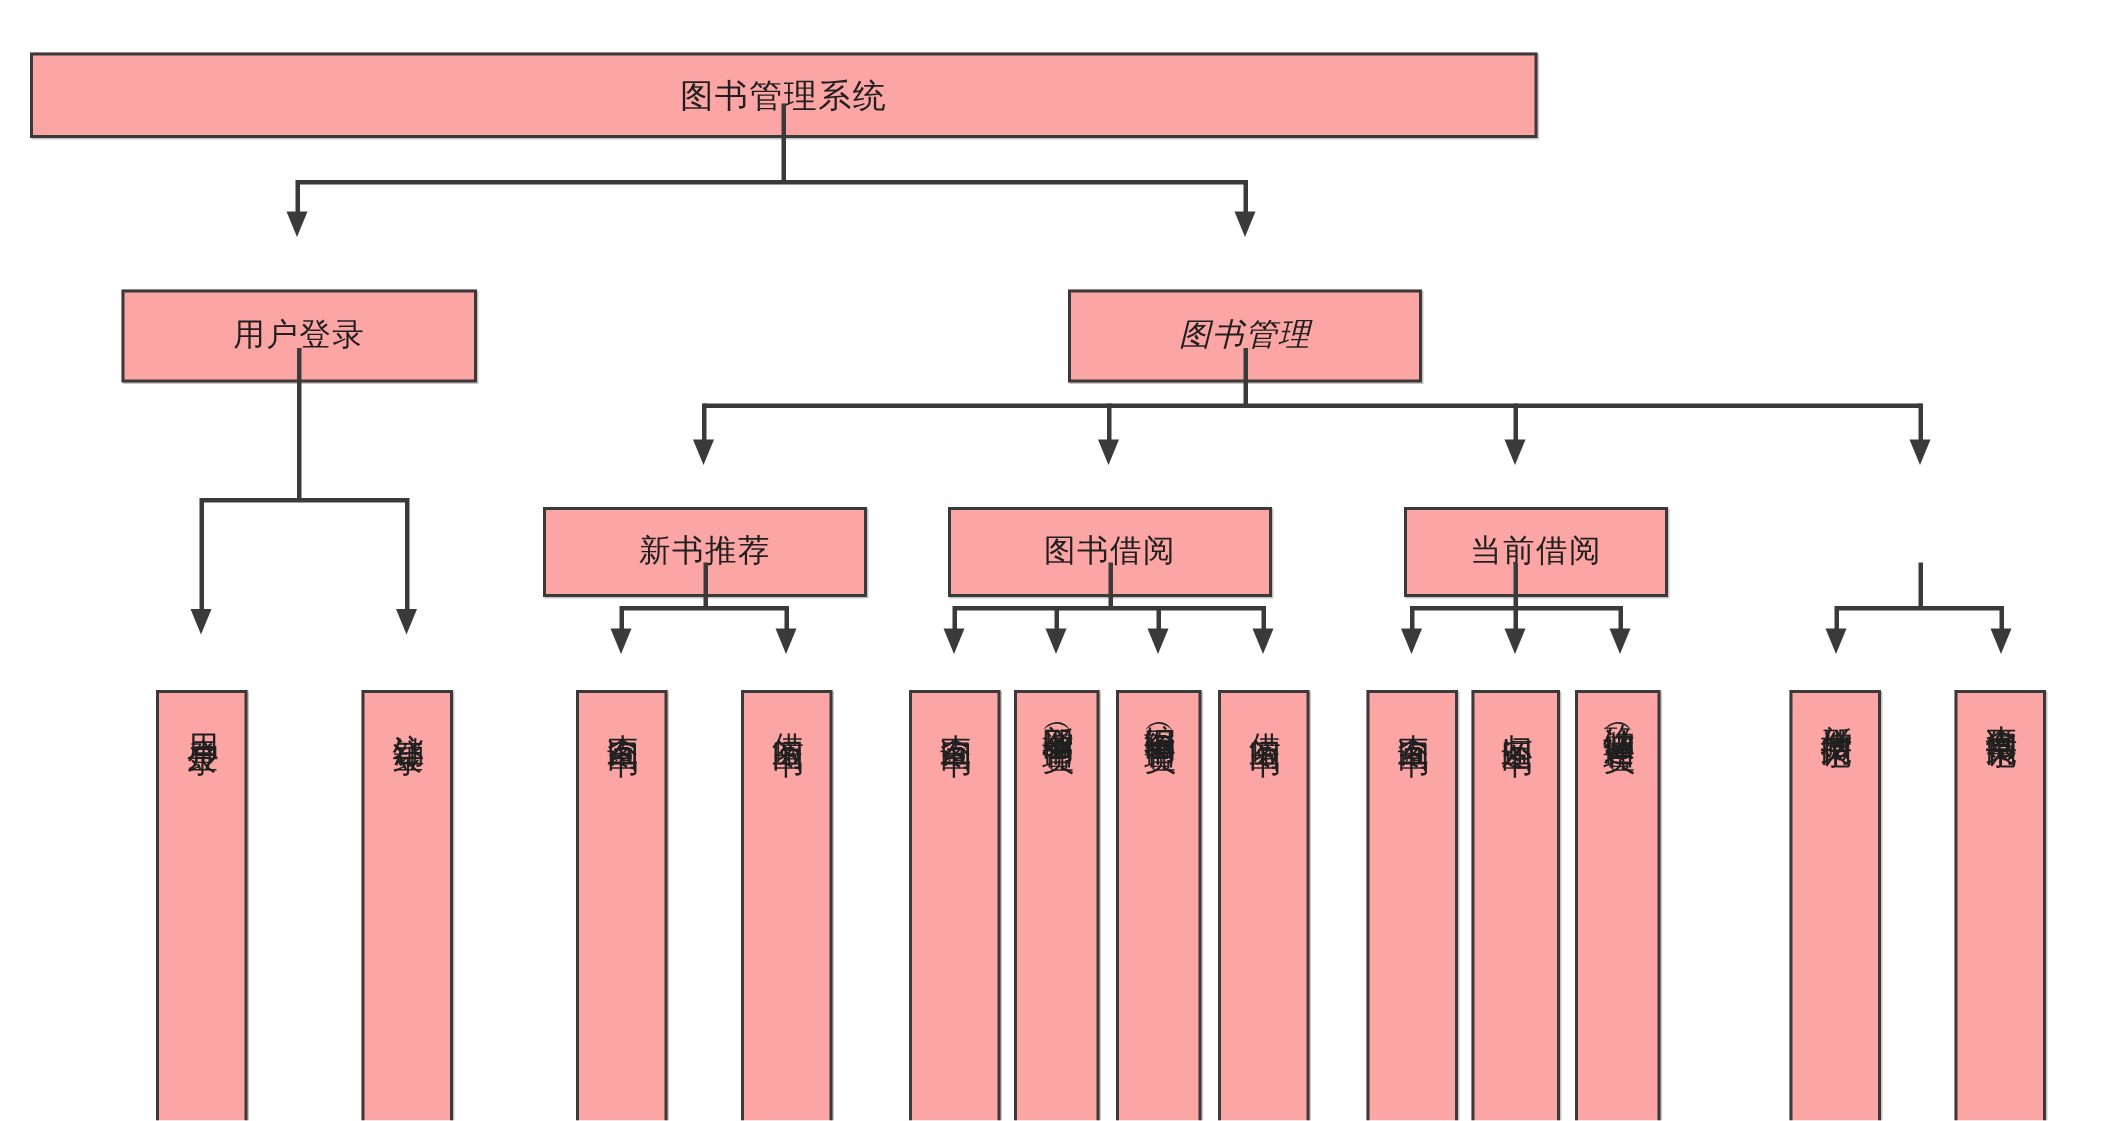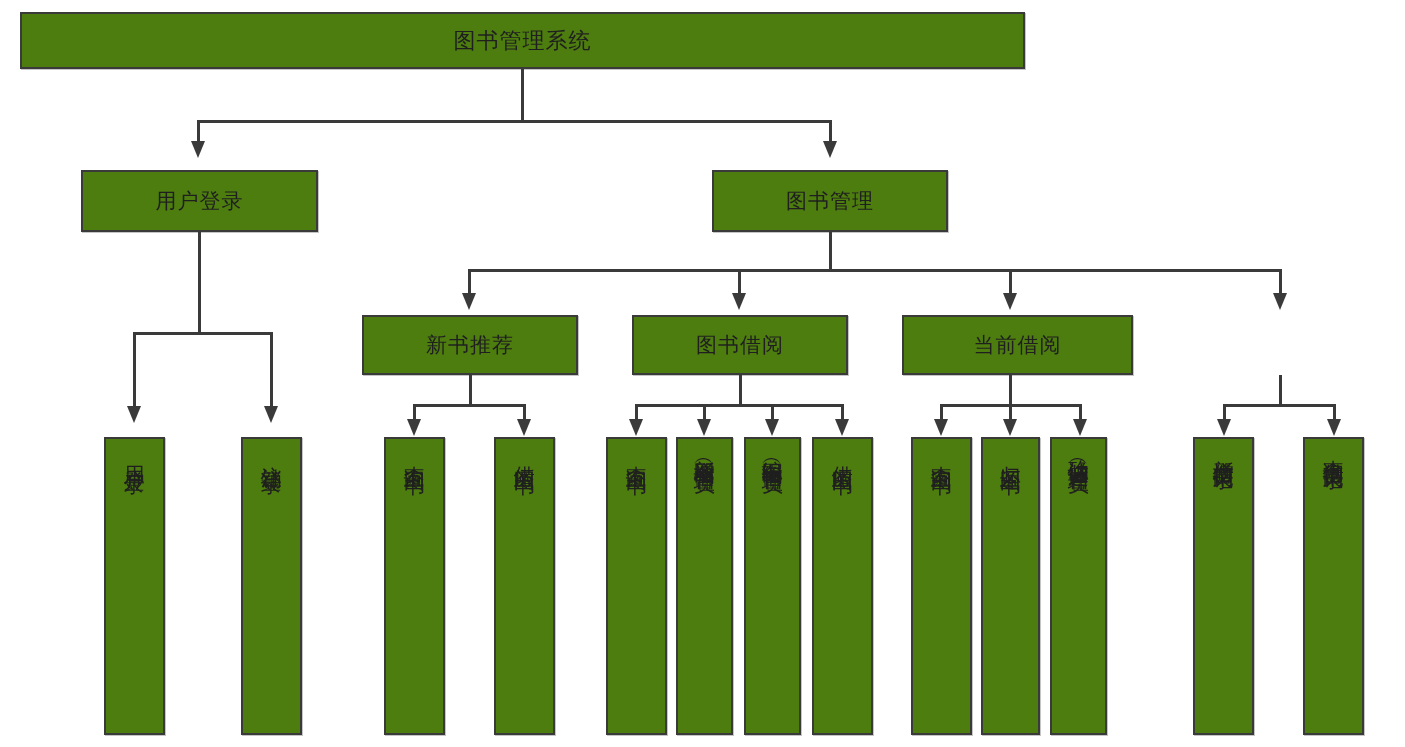--- a/index.html
+++ b/index.html
@@ -16,26 +16,27 @@
     position: relative;
     width: 1405px;
     height: 747px;
     background: #ffffff;
     overflow: hidden;
   }
   
   .node {
     position: absolute;
     box-sizing: border-box;
-    background: #4d7c0f;
+    background: #fca5a5;
     border: 2.5px solid #3a3a3a;
     display: flex;
     align-items: center;
     justify-content: center;
     box-shadow: 1px 1px 0 rgba(150,150,150,0.55);
+    margin-top: 23px;
   }
   .node .label {
     font-size: 21px;
     line-height: 1.15;
     color: #1f1f1f;
     letter-spacing: 1px;
     white-space: nowrap;
     text-align: center;
   }
   
@@ -104,21 +105,21 @@
   <div class="vline" style="left:197px; top:120px; height:24px;"></div>
   <div class="arrow" style="left:191px; top:141px;"></div>
 
   <div class="vline" style="left:829px; top:120px; height:24px;"></div>
   <div class="arrow" style="left:823px; top:141px;"></div>
 
   <div class="node lvl2" style="left:81px; top:170px; width:237px; height:62px;">
     <span class="label">用户登录</span>
   </div>
 
-  <div class="node lvl2" style="left:712px; top:170px; width:236px; height:62px;">
+  <div class="node lvl2" style="left:712px; top:170px; width:236px; height:62px;font-style:italic;">
     <span class="label">图书管理</span>
   </div>
 
   <div class="vline" style="left:198px; top:232px; height:102px;"></div>
   <div class="hline" style="left:134px; top:332px; width:138px;"></div>
   <div class="vline" style="left:133px; top:332px; height:76px;"></div>
   <div class="arrow" style="left:127px; top:406px;"></div>
   <div class="vline" style="left:270px; top:332px; height:76px;"></div>
   <div class="arrow" style="left:264px; top:406px;"></div>
 
@@ -138,21 +139,21 @@
   <div class="arrow" style="left:1273px; top:293px;"></div>
 
   <div class="node lvl3" style="left:632px; top:315px; width:216px; height:60px;">
     <span class="label">图书借阅</span>
   </div>
 
   <div class="node lvl3" style="left:362px; top:315px; width:216px; height:60px;">
     <span class="label">新书推荐</span>
   </div>
 
-  <div class="node lvl3" style="left:902px; top:315px; width:231px; height:60px;">
+  <div class="node lvl3" style="left:936px; top:315px; width:176px; height:60px;">
     <span class="label">当前借阅</span>
   </div>
 
 
   <div class="vline" style="left:469px; top:375px; height:31px;"></div>
   <div class="hline" style="left:414px; top:404px; width:110px;"></div>
   <div class="vline" style="left:413px; top:404px; height:18px;"></div>
   <div class="arrow" style="left:407px; top:419px;"></div>
   <div class="vline" style="left:523px; top:404px; height:18px;"></div>
   <div class="arrow" style="left:517px; top:419px;"></div>

